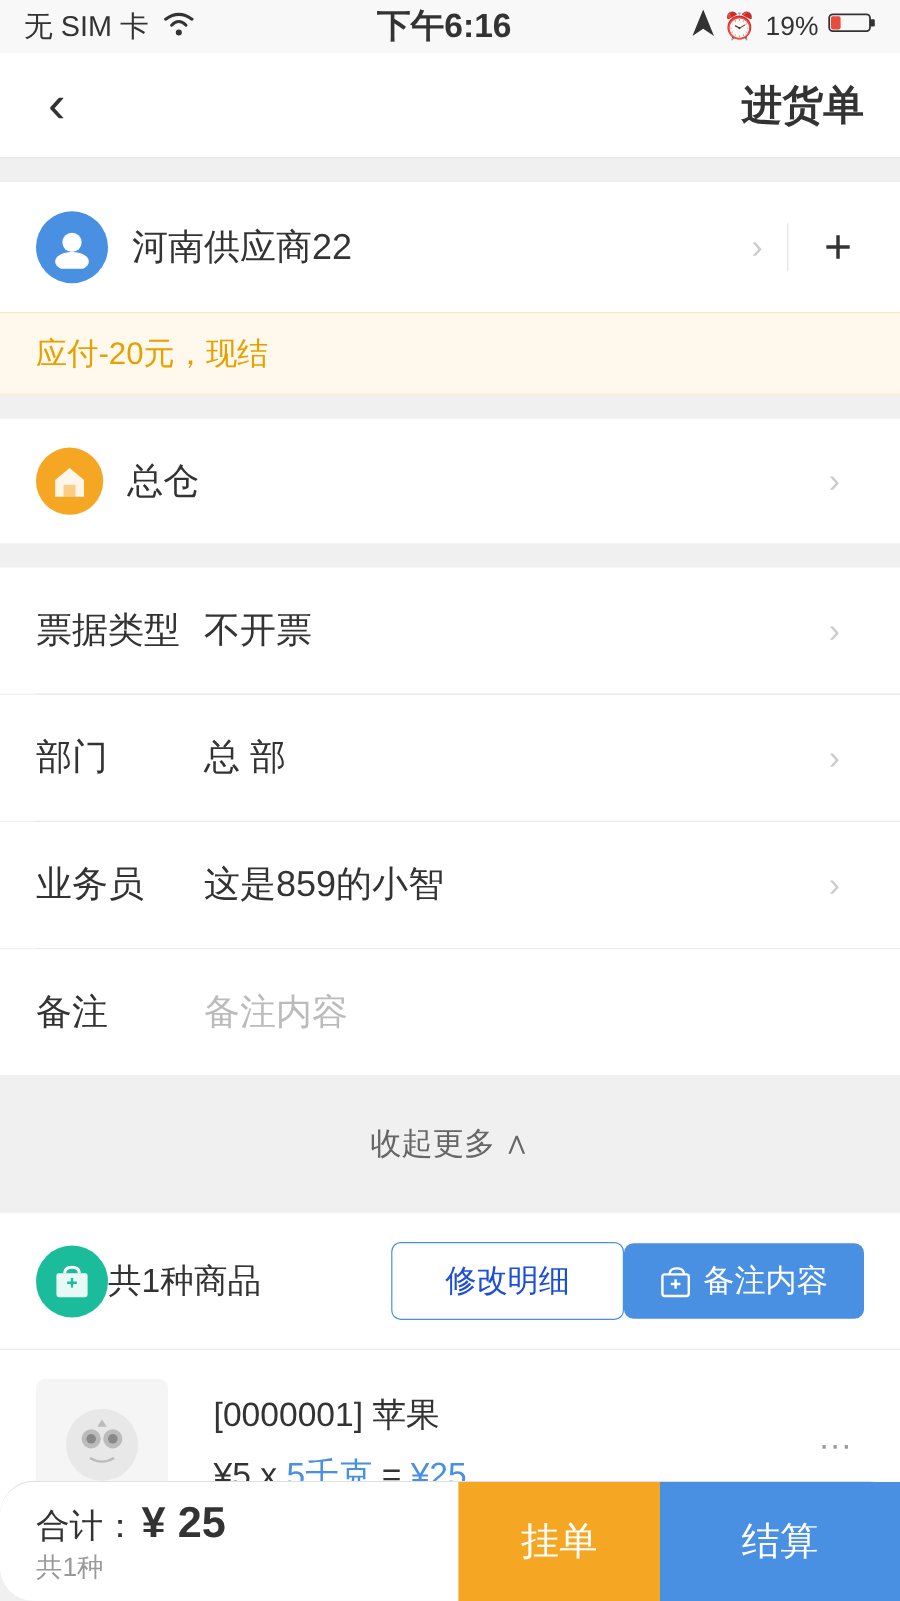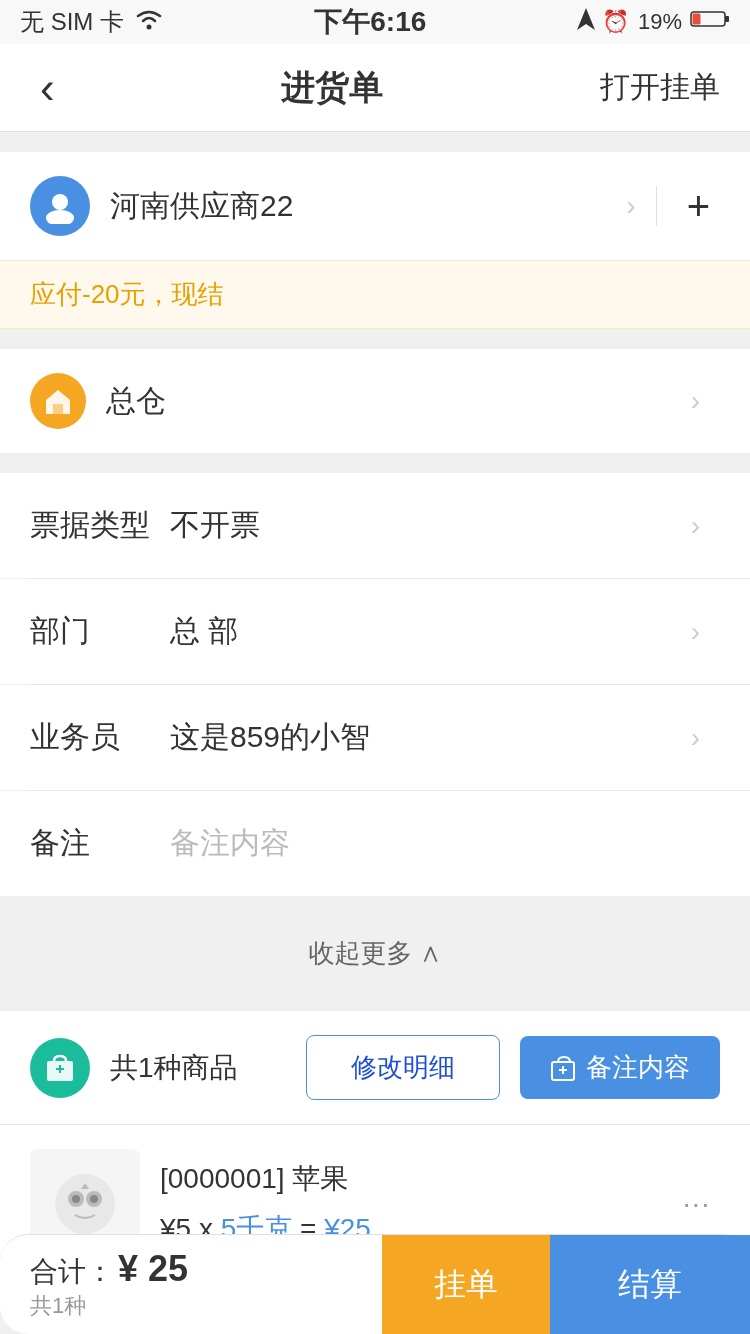--- a/index.html
+++ b/index.html
@@ -188,21 +188,20 @@
       color: #666;
       gap: 8px;
     }
 
     
     .products-header {
       background: #fff;
       display: flex;
       align-items: center;
       padding: 24px 30px;
-      gap: 20px;
     }
     .product-icon-circle {
       width: 60px;
       height: 60px;
       border-radius: 50%;
       background: #1abc9c;
       display: flex;
       align-items: center;
       justify-content: center;
       flex-shrink: 0;
@@ -233,21 +232,21 @@
       align-items: center;
       gap: 8px;
     }
 
     
     .product-item {
       background: #fff;
       display: flex;
       align-items: center;
       padding: 24px 30px;
-      gap: 20px;
+      gap: 38px;
       justify-content: center;
     }
     .product-thumbnail {
       width: 110px;
       height: 110px;
       background: #f5f5f5;
       border-radius: 8px;
       display: flex;
       align-items: center;
       justify-content: center;
@@ -359,21 +358,20 @@
         <rect x="35" y="7" width="4" height="6" rx="1" fill="#333"></rect>
         <rect x="2.5" y="4.5" width="8" height="11" rx="1.5" fill="#e74c3c"></rect>
       </svg>
     </span>
   </div>
 </div>
 
 <div class="nav-bar">
   <span class="nav-back" style="font-size:44px; font-weight:300;">‹</span>
   <span class="nav-title">进货单</span>
-  <span class="nav-action">打开挂单</span>
 </div>
 
 <div class="content-area">
 
   <div class="divider-gray"></div>
 
   <div class="supplier-section">
     <div class="supplier-row">
       <div class="supplier-avatar">
         <svg width="36" height="36" viewBox="0 0 36 36" fill="none">

